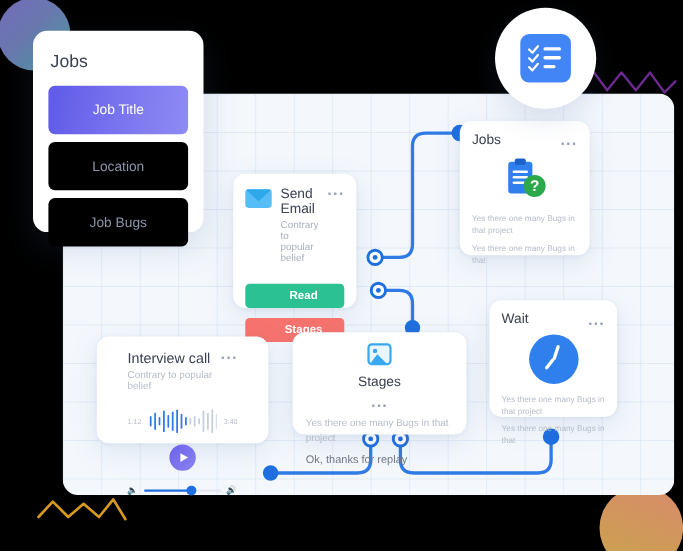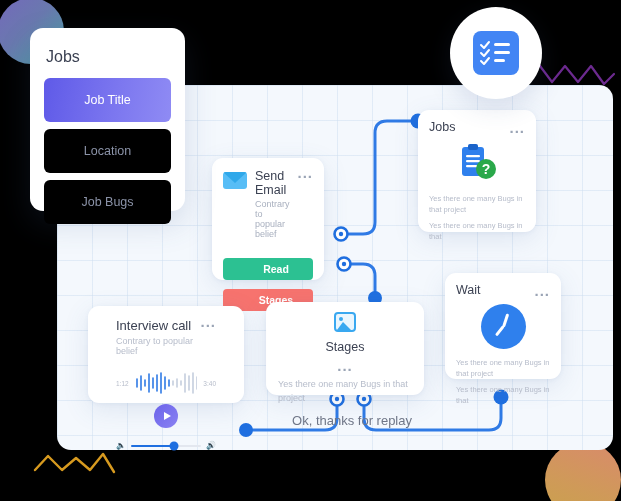--- a/index.html
+++ b/index.html
@@ -138,21 +138,21 @@
     content:""; position:absolute; left:2.5px; top:2.5px; width:4px; height:4px;
     border-radius:50%; background:#39a8f0;
   }
   .img-icon:after {
     content:""; position:absolute; left:1px; bottom:0px; width:0; height:0;
     border-left: 6px solid transparent; border-right: 8px solid transparent;
     border-bottom: 8px solid #39a8f0;
   }
   .c-stages .st-t { font-size: 12.5px; color: #3b4152; flex: 1; }
   .c-stages .msg { font-size: 9px; color: #b6bcca; line-height: 1.5; margin-top: 9px; }
-  .c-stages .msg2 { font-size: 13px; color: #6f7687; margin-top: 8px; text-align: right; }
+  .c-stages .msg2 { font-size: 10px; color: #6f7687; margin-top: 8px; }
 
   
   .c-call { left: 88px; top: 306px; width: 156px; height: 97px; padding: 12px 28px; }
   .call-hdr { display: flex; align-items: flex-start; justify-content: space-between; }
   .c-call .ct { font-size: 13px; color: #3b4152; }
   .c-call .cs { font-size: 9px; color: #b6bcca; margin-top: 3px; }
   .wave-row { display: flex; align-items: center; gap: 6px; margin-top: 16px; }
   .tstamp { font-size: 6.5px; color: #b6bcca; flex: none; }
   .play {
     width: 24px; height: 24px; border-radius: 50%; margin: 10px auto 0 auto;

